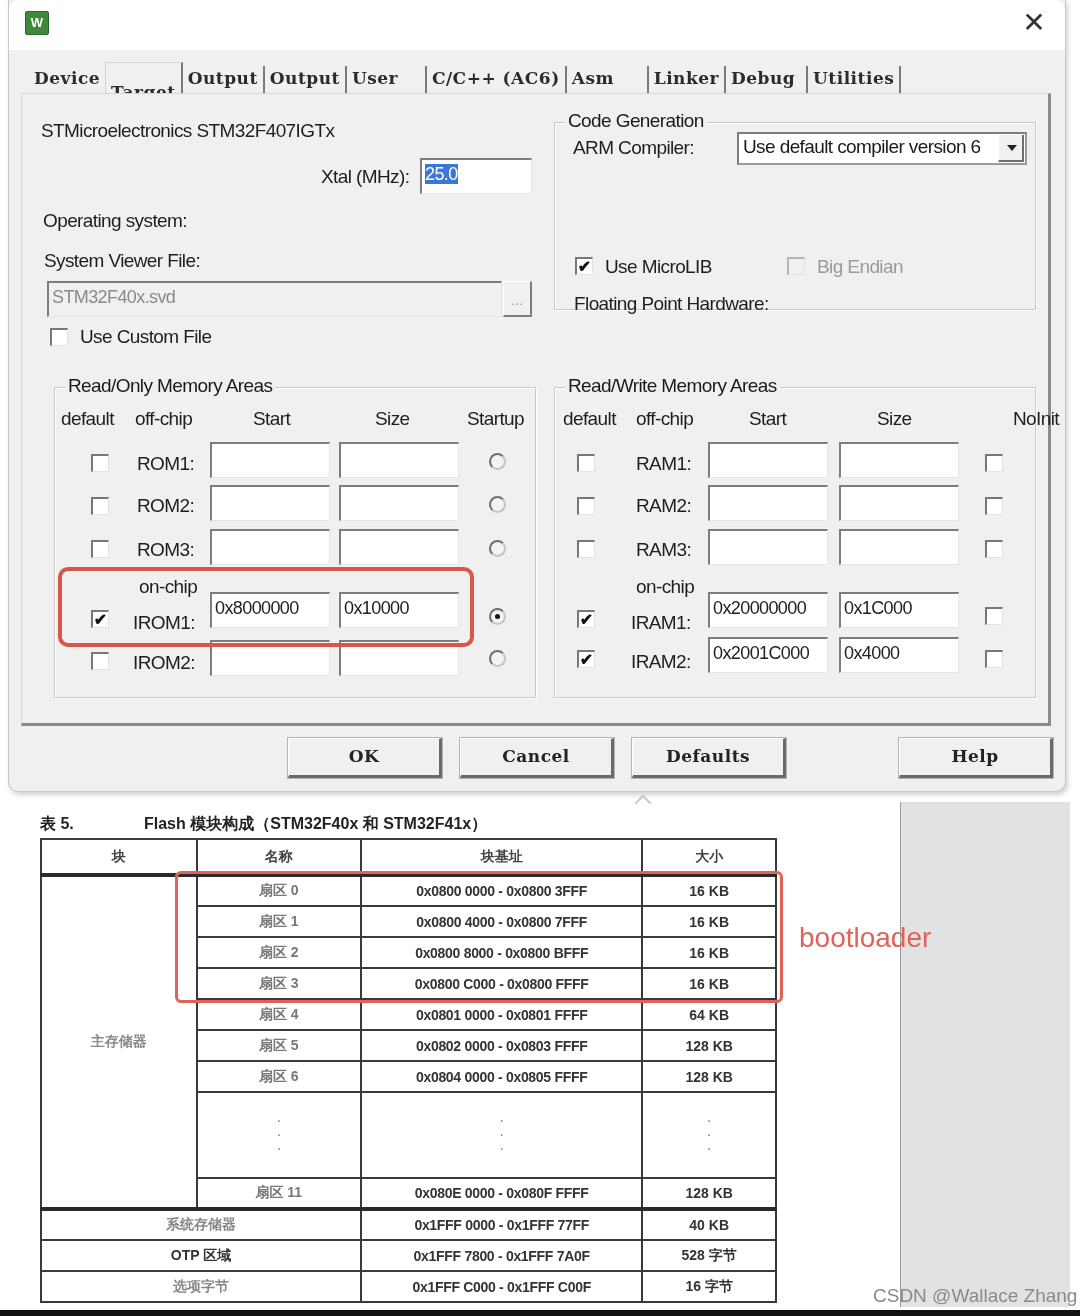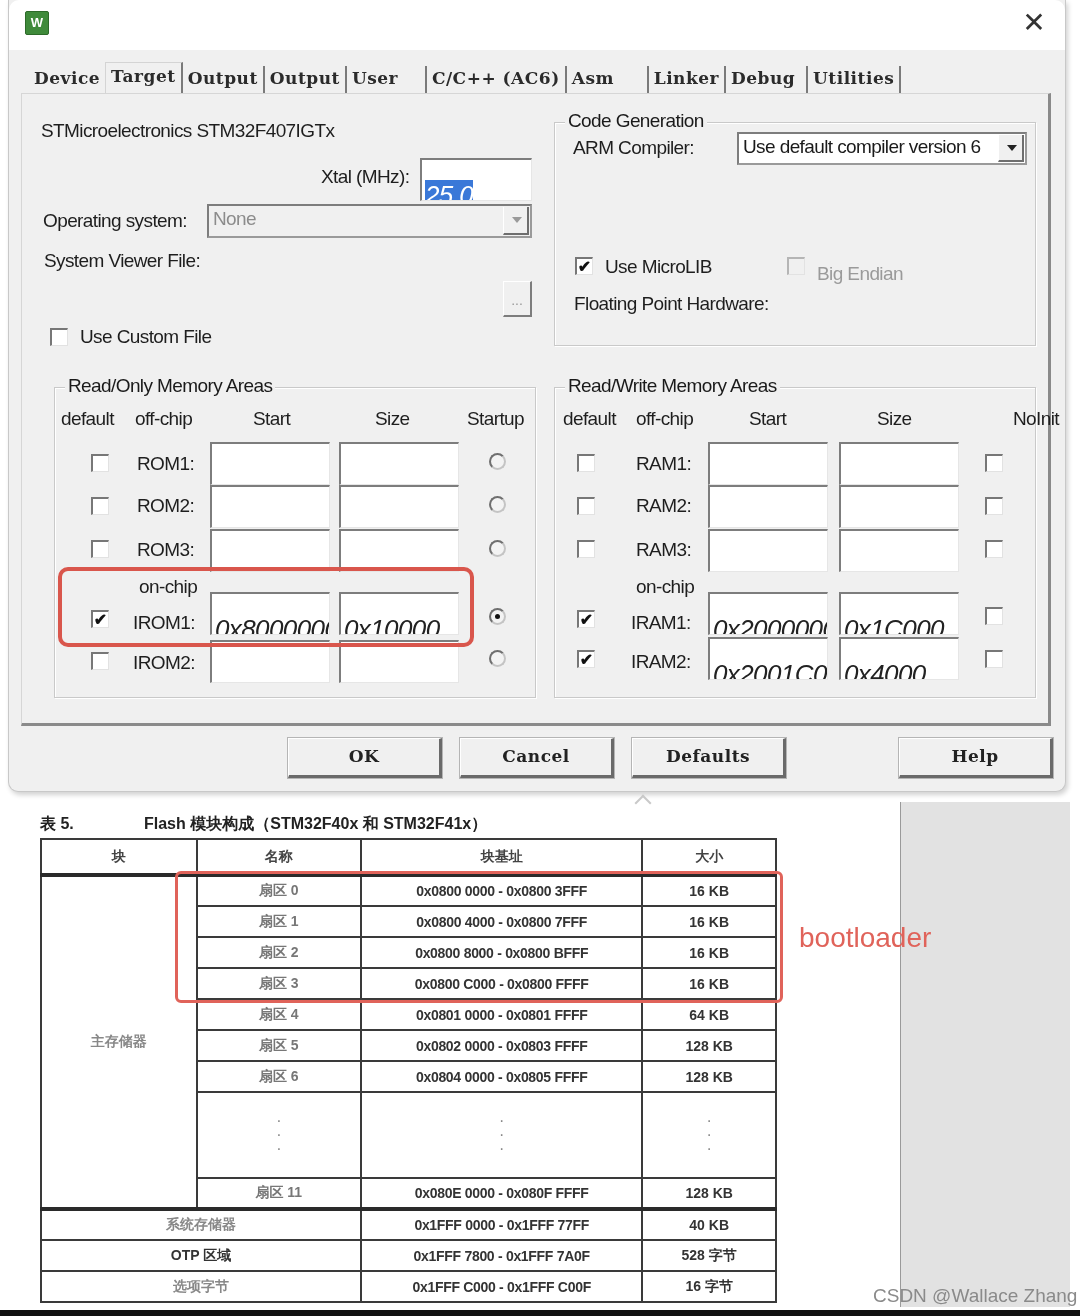--- a/index.html
+++ b/index.html
@@ -24,35 +24,35 @@
   .title-text { position: absolute; left: 50px; top: 11px; font-size: 21px; color: #222; }
   .close-btn { position: absolute; right: 16px; top: 6px; width: 30px; height: 34px; font-size: 28px; color: #333; text-align: center; line-height: 34px; cursor: pointer; }
 
   
   .tabs { position: absolute; left: 20px; top: 62px; height: 32px; display: flex; align-items: flex-end; }
   .tab {
     font-family: "DejaVu Serif", serif; font-size: 17px; font-weight: bold; color: #2b2b2b;
     height: 28px; padding: 2px 5px 0 5px; border-right: 2px solid #7a7a7a; white-space: nowrap; letter-spacing: 0.5px;
     cursor: pointer;
   }
-  .tab.active { height: 32px; background: #f0f0f0; border: 1px solid #d4d4d4; border-bottom: none; border-right: 2px solid #7a7a7a; padding-top: 3px; }
+  .tab.active { height: 32px; background: #f0f0f0; border: 1px solid #d4d4d4; border-bottom: none; border-right: 2px solid #7a7a7a; padding-top: 19px; }
 
   .tab-panel {
     position: absolute; left: 12px; top: 93px; width: 1030px; height: 633px;
     border: 1px solid #d6d6d6; border-right: 3px solid #8a8a8a; border-bottom: 3px solid #8a8a8a;
     background: #f0f0f0;
   }
 
   .lbl { position: absolute; font-size: 19px; color: #1e1e1e; white-space: nowrap; letter-spacing: -0.6px; }
   .lbl.gray { color: #9a9a9a; }
 
   .textbox {
     position: absolute; background: #ffffff; border-top: 2px solid #7d7d7d; border-left: 2px solid #7d7d7d;
     border-right: 1px solid #e6e6e6; border-bottom: 1px solid #e6e6e6;
-    font-size: 26px; padding: 20px 3px; color: #222; white-space: nowrap; overflow: hidden; letter-spacing: -0.6px; font-style: italic;
+    font-size: 18px; padding: 4px 3px; color: #222; white-space: nowrap; overflow: hidden; letter-spacing: -0.6px;
   }
   .textbox.disabled { background: #f0f0f0; color: #8a8a8a; }
   .sel-text { background: #3a78d8; color: #fff; }
 
   .combo {
     position: absolute; background: #ffffff; border-top: 2px solid #7d7d7d; border-left: 2px solid #7d7d7d;
     border-right: 2px solid #9a9a9a; border-bottom: 2px solid #9a9a9a; font-size: 19px; padding: 2px 4px; white-space: nowrap; letter-spacing: -0.6px;
   }
   .combo.disabled { background: #f0f0f0; color: #8c8c8c; }
   .combo-arrow {
@@ -141,43 +141,40 @@
     <div class="tab">Utilities</div>
   </div>
 
   <div class="tab-panel">
 
     <div class="lbl" style="left:19px; top:26px;">STMicroelectronics STM32F407IGTx</div>
     <div class="lbl" style="left:299px; top:72px;">Xtal (MHz):</div>
     <div class="textbox" style="left:398px; top:64px; width:112px; height:36px;"><span class="sel-text">25.0</span></div>
 
     <div class="lbl" style="left:21px; top:116px;">Operating system:</div>
-    <div class="combo disabled" style="left:185px; top:110px; width:325px; height:34px;">
-      <span>None</span>
-      <span class="combo-arrow"></span>
-    </div>
 
     <div class="lbl" style="left:22px; top:156px;">System Viewer File:</div>
+    <div class="textbox disabled" style="left:25px; top:187px; width:455px; height:36px;">STM32F40x.svd</div>
     <div class="browse-btn" style="left:481px; top:187px; width:29px; height:36px; line-height:36px;">...</div>
 
     <div class="chk" style="left:28px; top:234px;"></div>
     <div class="lbl" style="left:58px; top:232px;">Use Custom File</div>
 
-    <div class="groupbox" style="left:532px; top:28px; width:482px; height:224px;">
+    <div class="groupbox" style="left:532px; top:28px; width:482px; height:188px;">
       <div class="group-title" style="left:10px;">Code Generation</div>
       <div class="lbl" style="left:18px; top:14px;">ARM Compiler:</div>
       <div class="combo" style="left:182px; top:9px; width:290px; height:33px;">
         <span>Use default compiler version 6</span>
         <span class="combo-arrow"></span>
       </div>
 
       <div class="chk" style="left:20px; top:134px;">✔</div>
       <div class="lbl" style="left:50px; top:133px;">Use MicroLIB</div>
       <div class="chk disabled" style="left:232px; top:134px;"></div>
-      <div class="lbl gray" style="left:262px; top:133px;margin-top:7px;">Big Endian</div>
+      <div class="lbl gray" style="left:262px; top:133px;">Big Endian</div>
 
       <div class="lbl" style="left:19px; top:170px;">Floating Point Hardware:</div>
     </div>
 
     <div class="groupbox" style="left:32px; top:293px; width:482px; height:311px;">
       <div class="group-title" style="left:10px;">Read/Only Memory Areas</div>
       <div class="lbl" style="left:6px; top:20px;">default</div>
       <div class="lbl" style="left:80px; top:20px;">off-chip</div>
       <div class="lbl" style="left:198px; top:20px;">Start</div>
       <div class="lbl" style="left:320px; top:20px;">Size</div>

